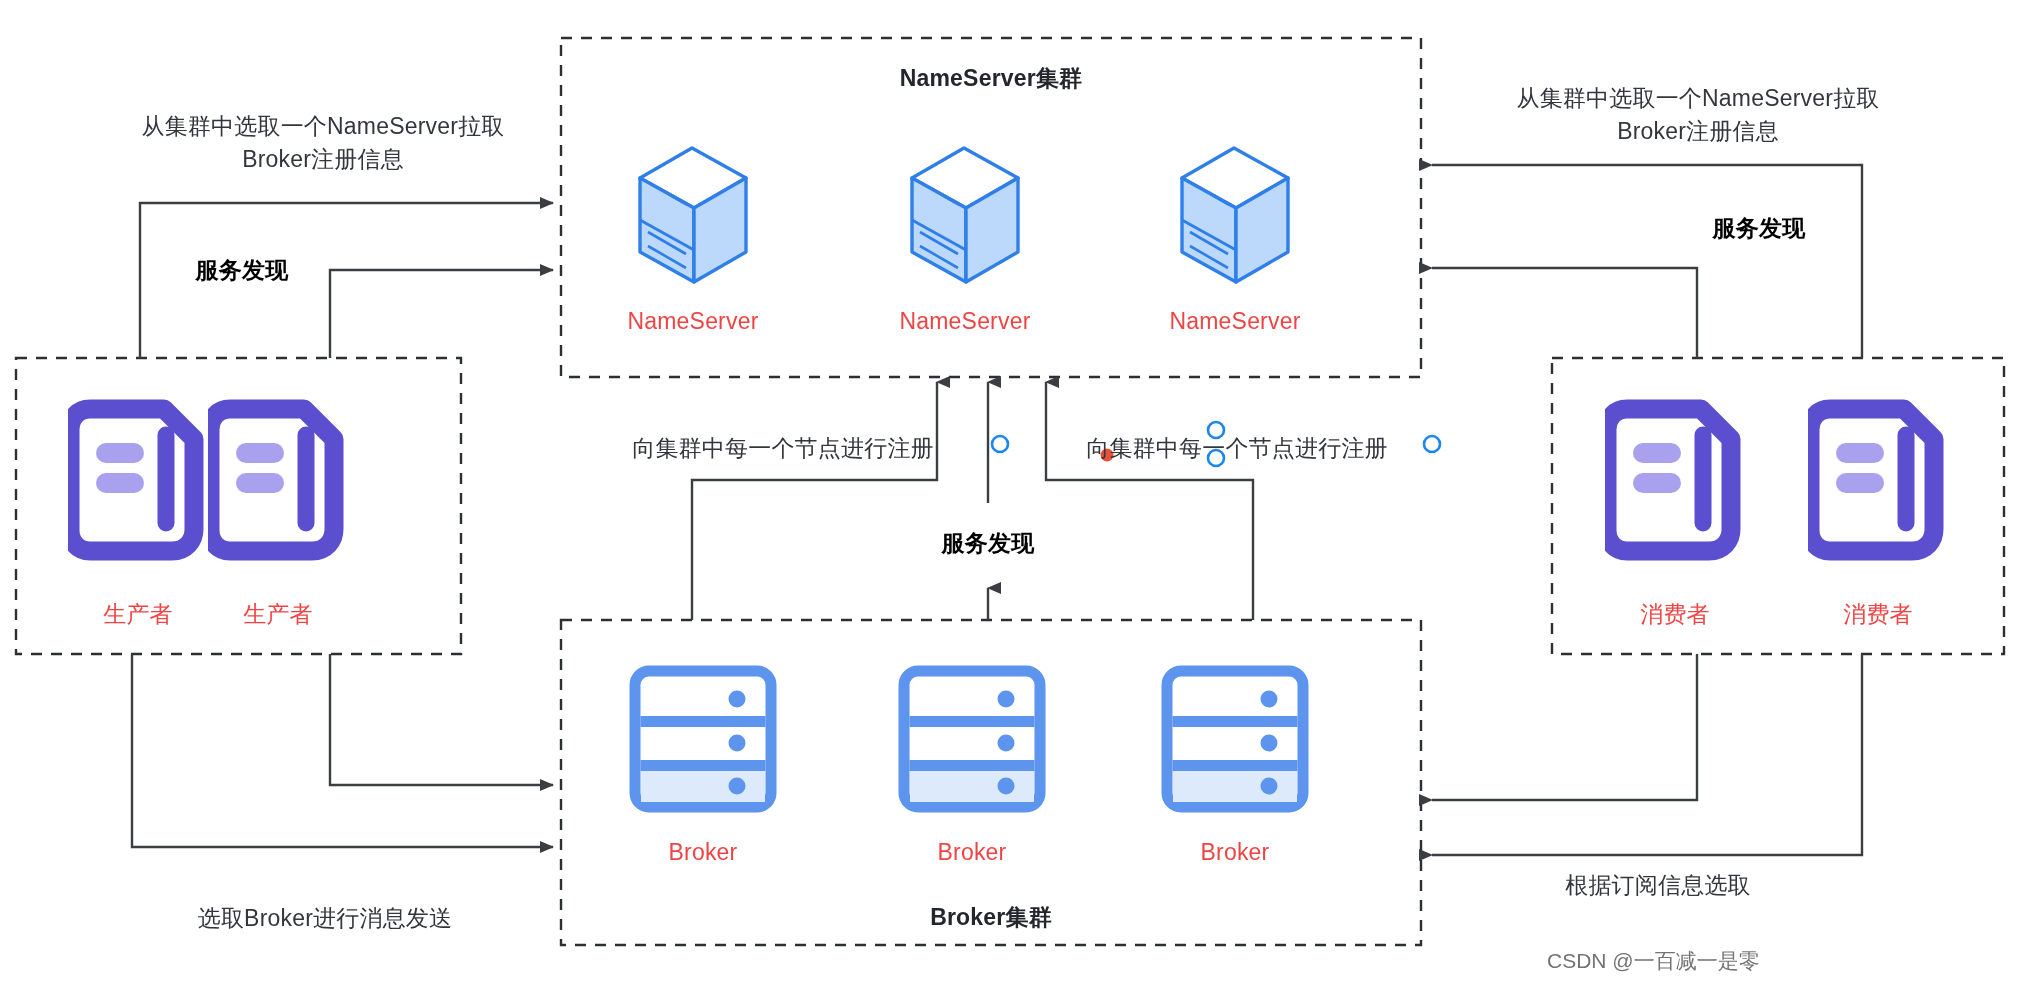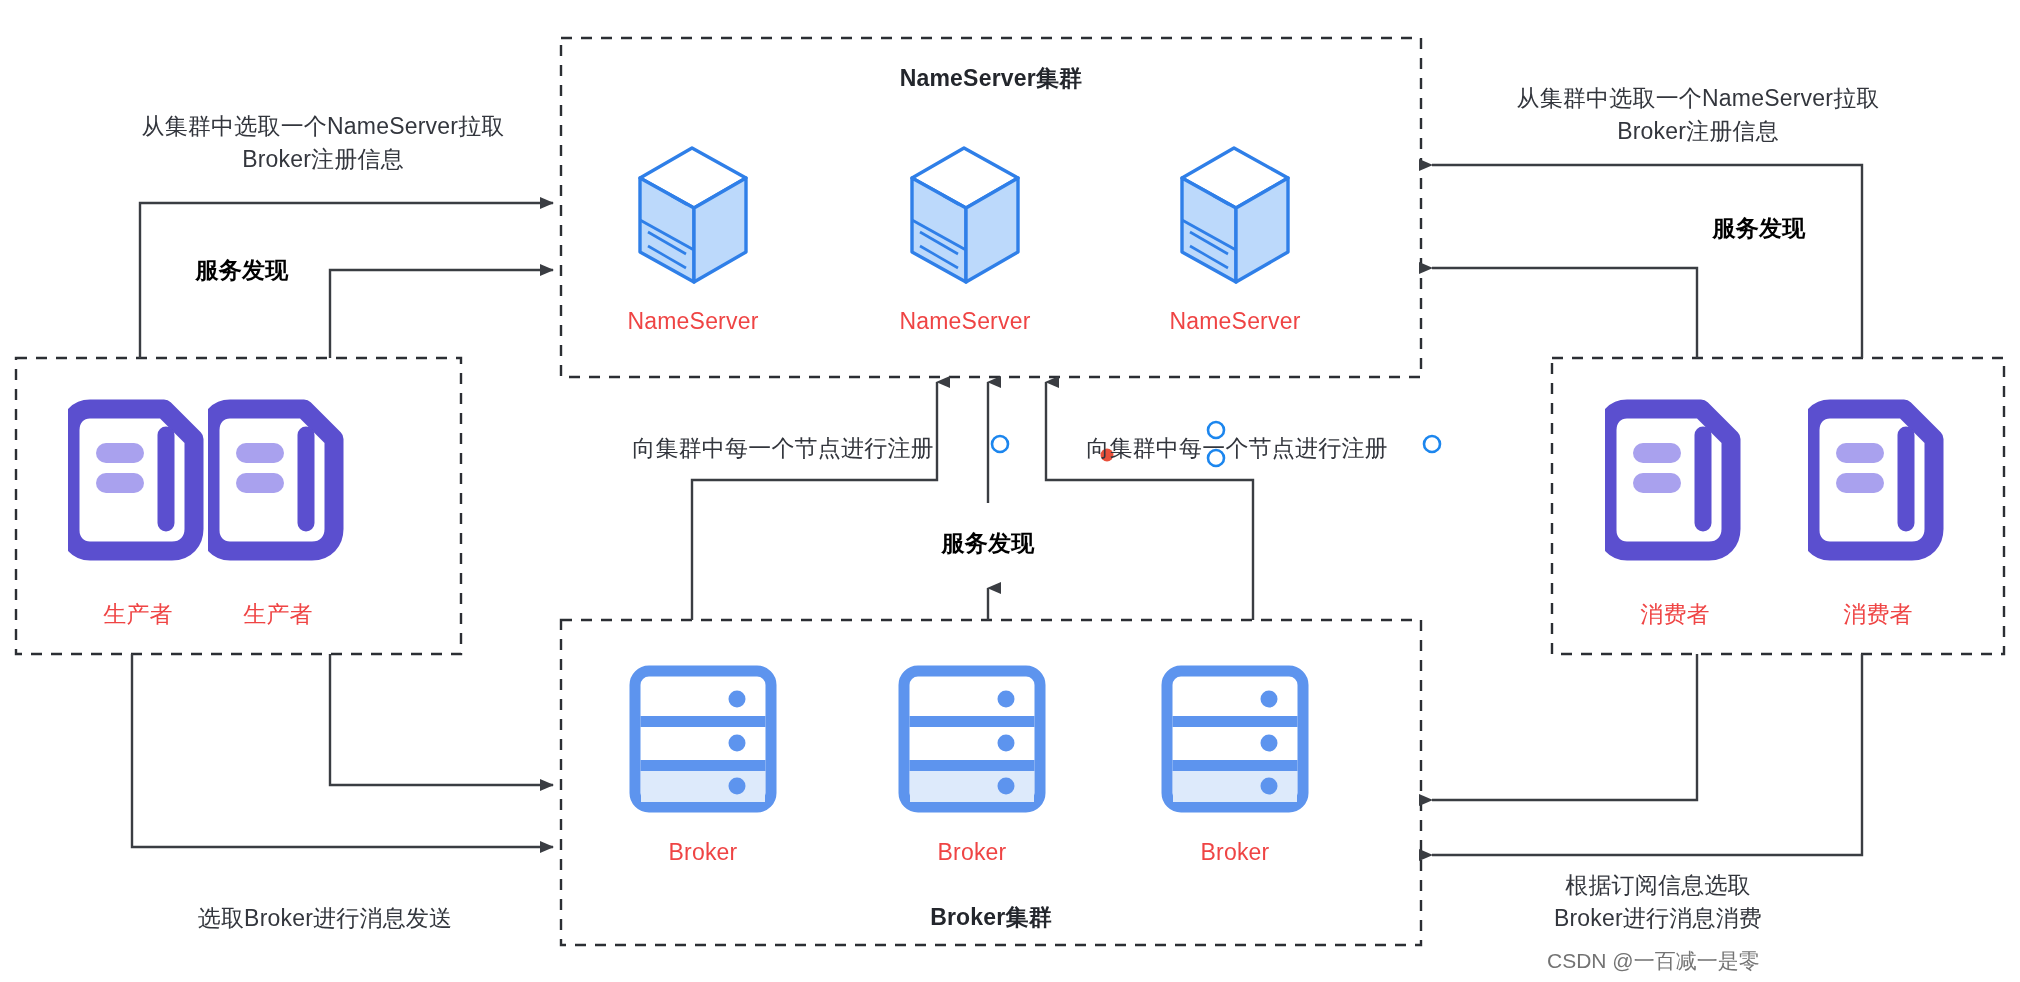--- a/index.html
+++ b/index.html
@@ -241,17 +241,16 @@
   <div class="lbl bold" style="left:1659px; top:212px; width:200px;">服务发现</div>
 
   <div class="lbl" style="left:608px; top:432px; width:350px;">向集群中每一个节点进行注册</div>
   <div class="lbl" style="left:1062px; top:432px; width:350px;">向集群中每一个节点进行注册</div>
 
   <div class="lbl bold" style="left:888px; top:527px; width:200px;">服务发现</div>
 
   <div class="lbl" style="left:100px; top:902px; width:450px;">选取Broker进行消息发送</div>
 
   <div class="lbl" style="left:1433px; top:869px; width:450px;">根据订阅信息选取</div>
-  <div class="lbl" style="left:1433px; top:902px; width:450px;">Broker进行消息消费</div>
 
   <div class="watermark" style="left:1547px; top:947px;">CSDN @一百减一是零</div>
 
 </div>
 
 </body></html>

